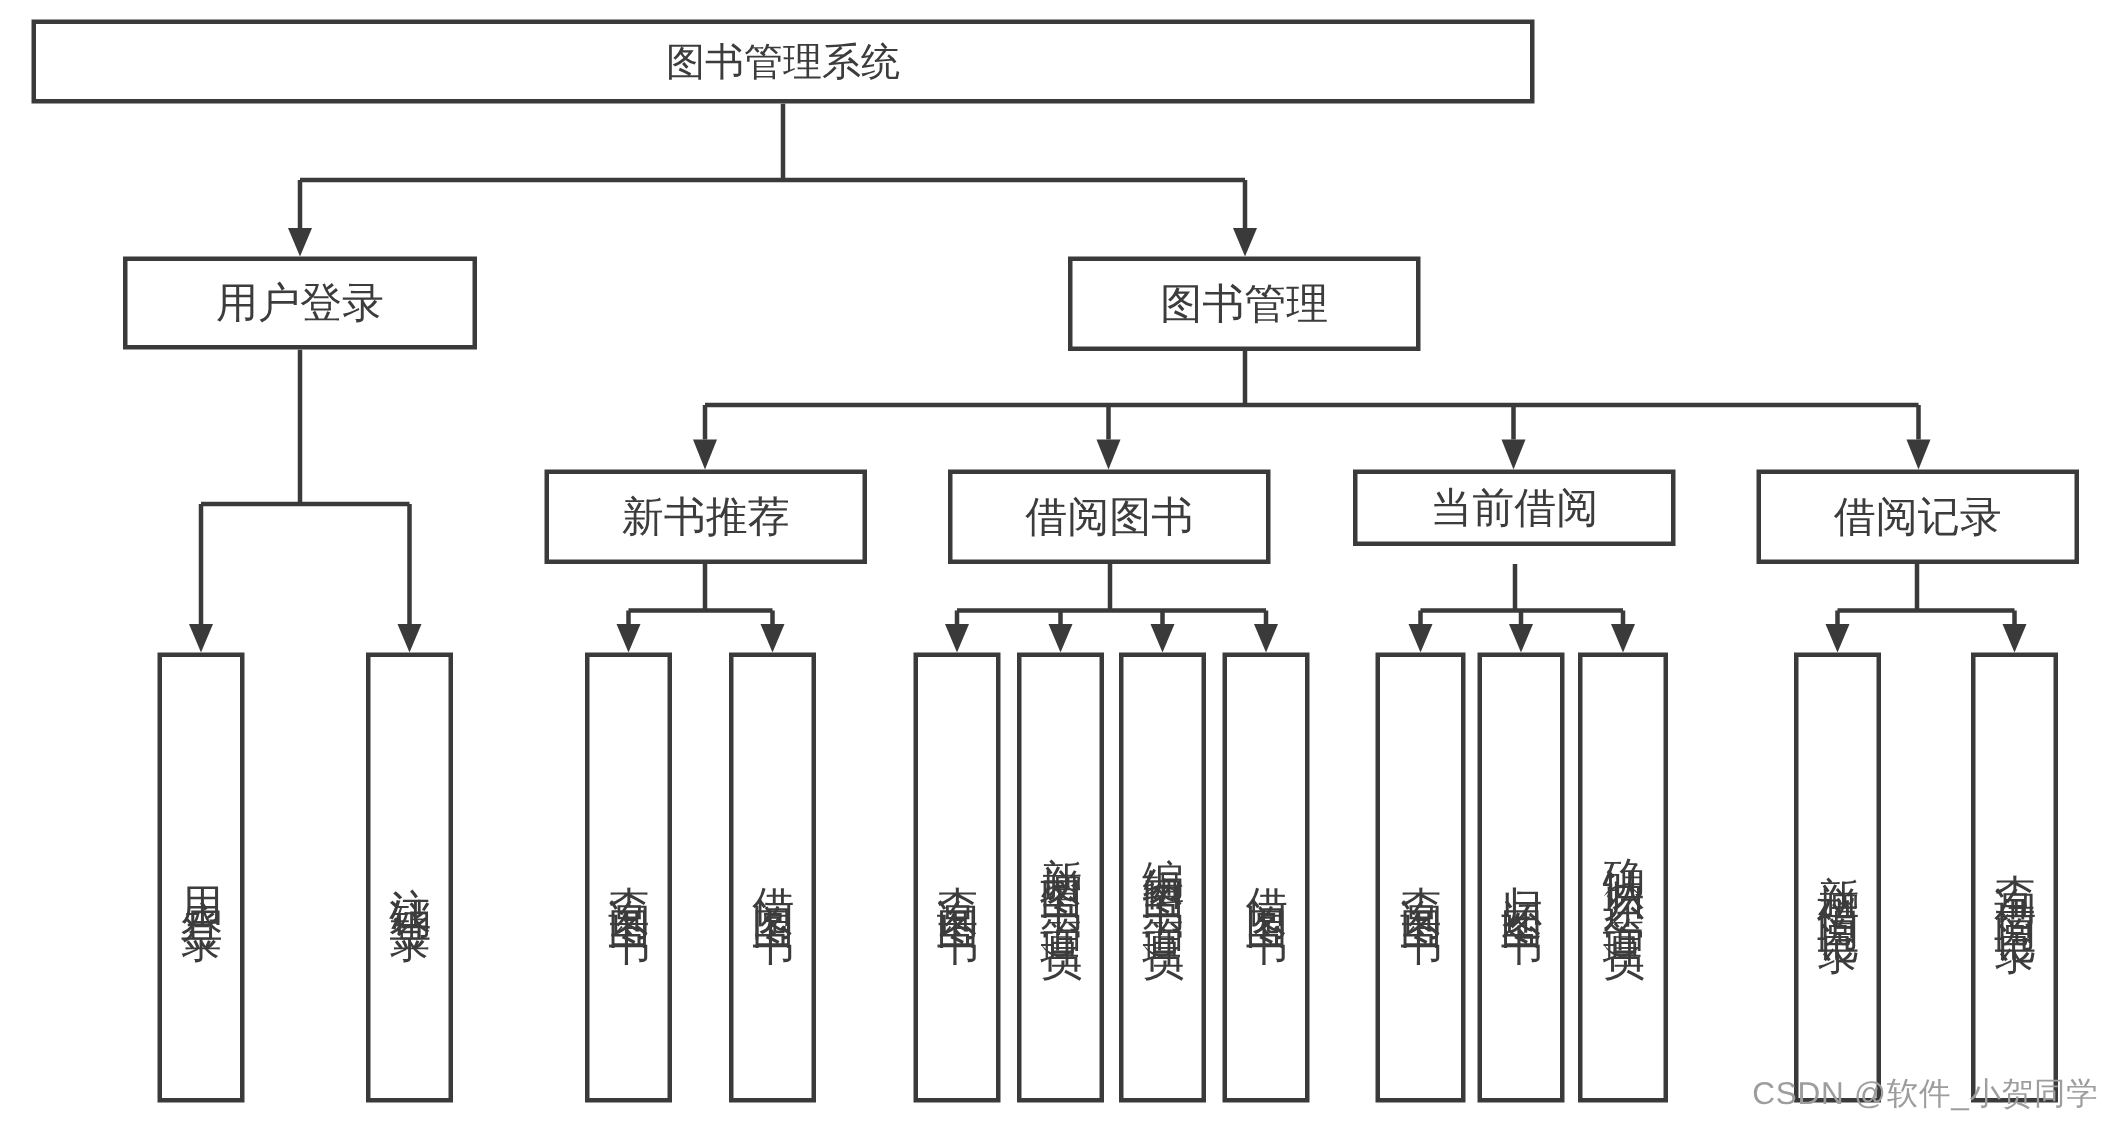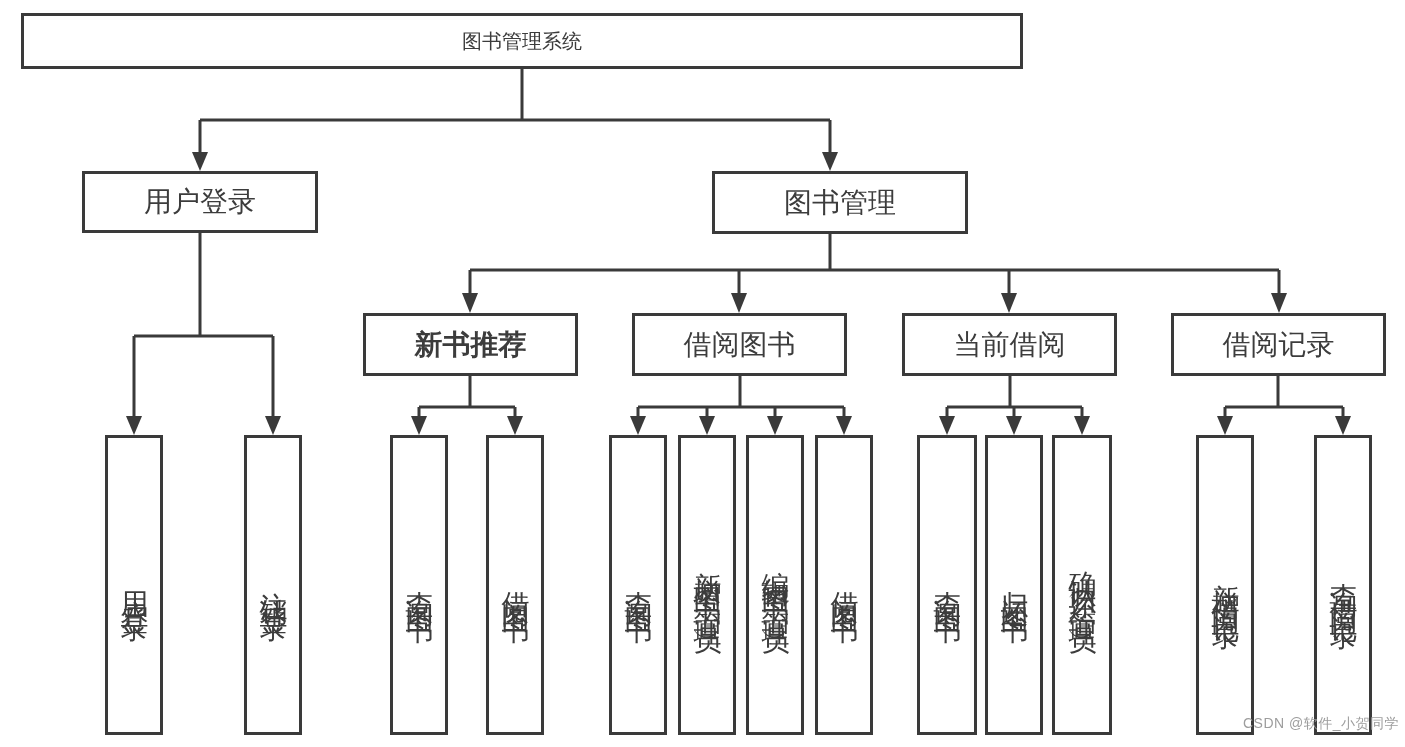--- a/index.html
+++ b/index.html
@@ -12,31 +12,31 @@
   }
   .connectors { position:absolute; left:0; top:0; width:1405px; height:747px; }
   .connectors path { fill:none; stroke:var(--line,#3a3a3a); stroke-width:3px; }
   .connectors polygon { fill:var(--line,#3a3a3a); stroke:none; }
   .box {
     position:absolute; box-sizing:border-box;
     border:3px solid var(--line,#3a3a3a); background:#ffffff;
     display:flex; align-items:center; justify-content:center;
     font-size:28px; text-align:center;
   }
-  .box.root { font-size:20px; }
+  .box.root { font-size:26px; }
   .vbox span {
     writing-mode:vertical-rl;
     text-orientation:mixed;
     letter-spacing:8px;
     line-height:1;
     white-space:nowrap;
   }
   .watermark {
     position:absolute; top:715px; right:6px;
-    font-size:14px; letter-spacing:0.5px;
+    font-size:21px; letter-spacing:0.5px;
     color:var(--watermark,#9d9d9d);
   }
 </style>
 </head>
 <body>
 
 <div class="canvas">
 
   <svg class="connectors" viewBox="0 0 1405 747" aria-hidden="true">
 
@@ -88,31 +88,31 @@
     </g>
   </svg>
 
   <div class="box root" style="left:21px; top:13px; width:1002px; height:56px;">
     <span>图书管理系统</span>
   </div>
 
   <div class="box" style="left:82px; top:171px; width:236px; height:62px;">
     <span>用户登录</span>
   </div>
-  <div class="box" style="left:712px; top:171px; width:256px; height:63px;">
+  <div class="box" style="left:712px; top:171px; width:235px; height:63px;">
     <span>图书管理</span>
   </div>
 
-  <div class="box" style="left:363px; top:313px; width:215px; height:63px;font-weight:bold;">
+  <div class="box" style="left:363px; top:313px; width:215px; height:63px;">
     <span>新书推荐</span>
   </div>
   <div class="box" style="left:632px; top:313px; width:215px; height:63px;">
     <span>借阅图书</span>
   </div>
-  <div class="box" style="left:902px; top:313px; width:215px; height:63px;">
+  <div class="box" style="left:902px; top:313px; width:215px; height:51px;">
     <span>当前借阅</span>
   </div>
   <div class="box" style="left:1171px; top:313px; width:215px; height:63px;">
     <span>借阅记录</span>
   </div>
 
   <div class="box vbox" style="left:105px; top:435px; width:58px; height:300px;">
     <span>用户登录</span>
   </div>
   <div class="box vbox" style="left:244px; top:435px; width:58px; height:300px;">

